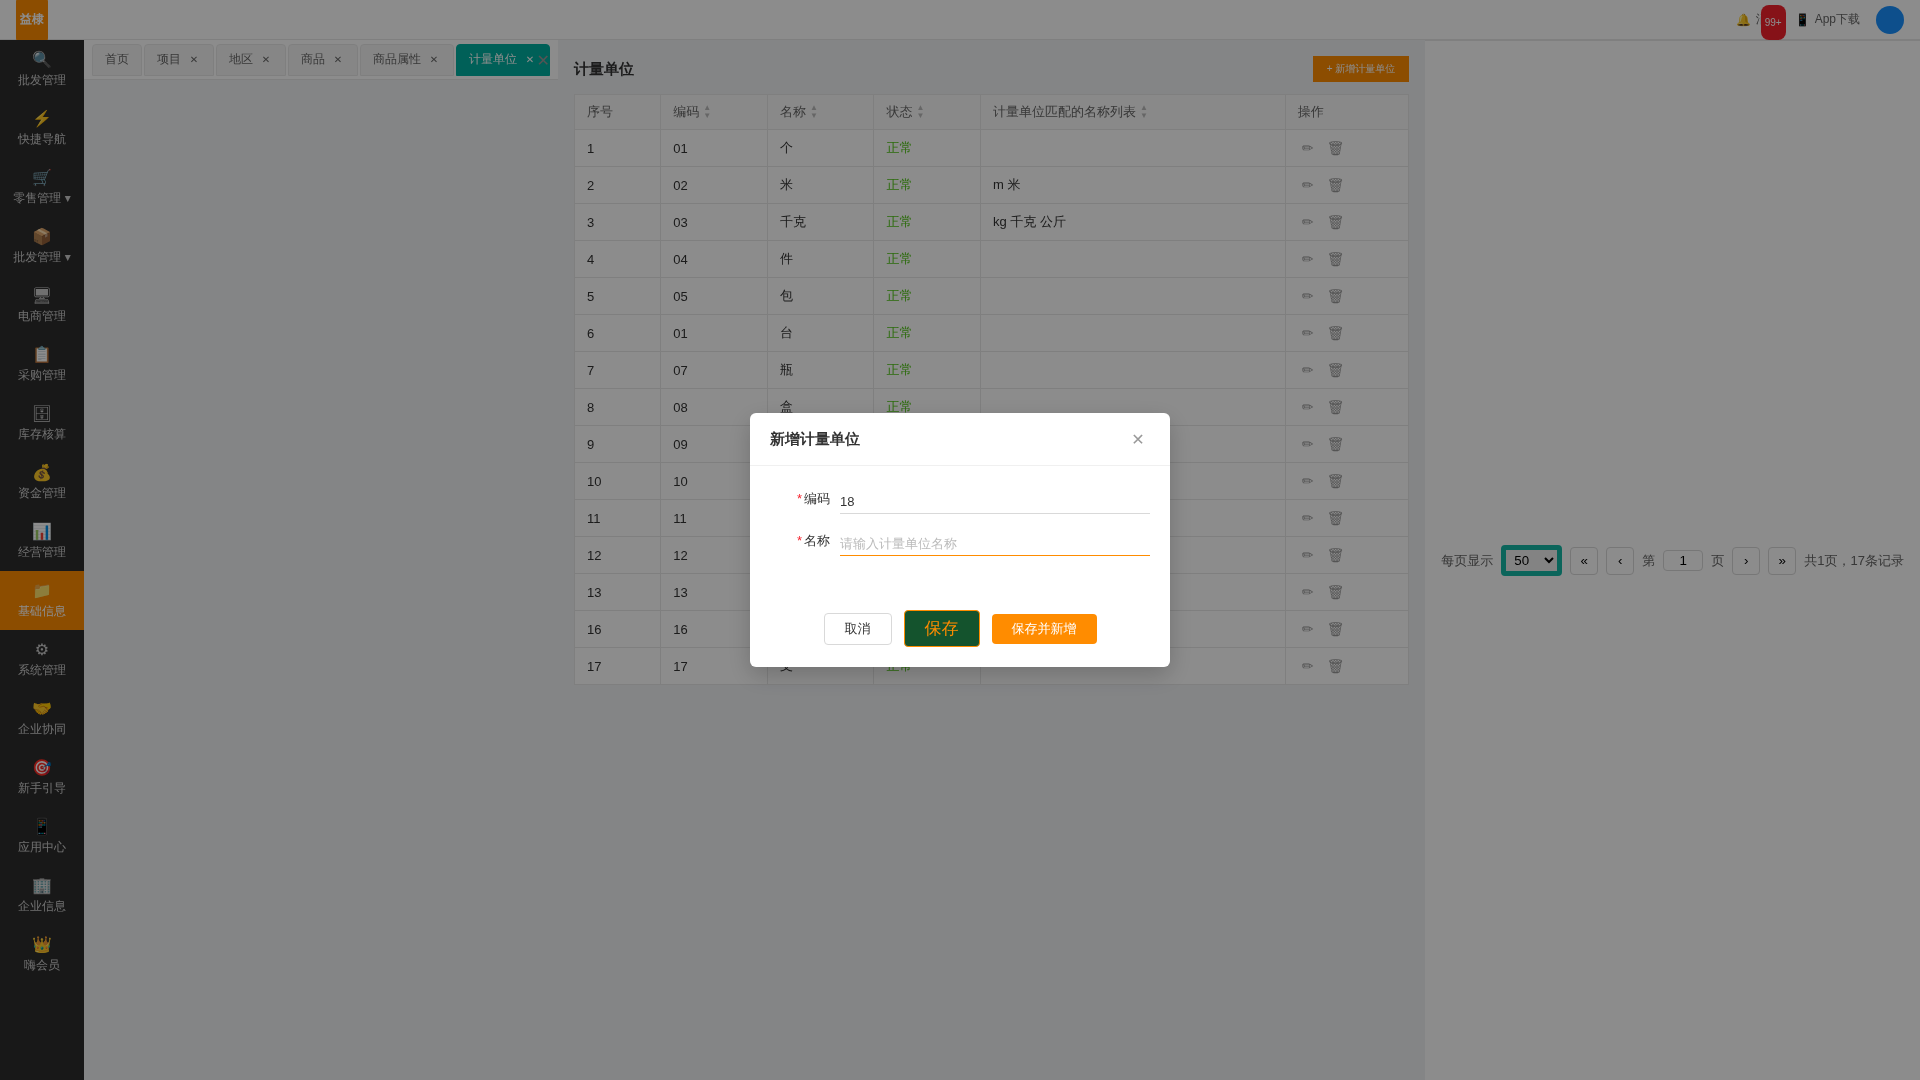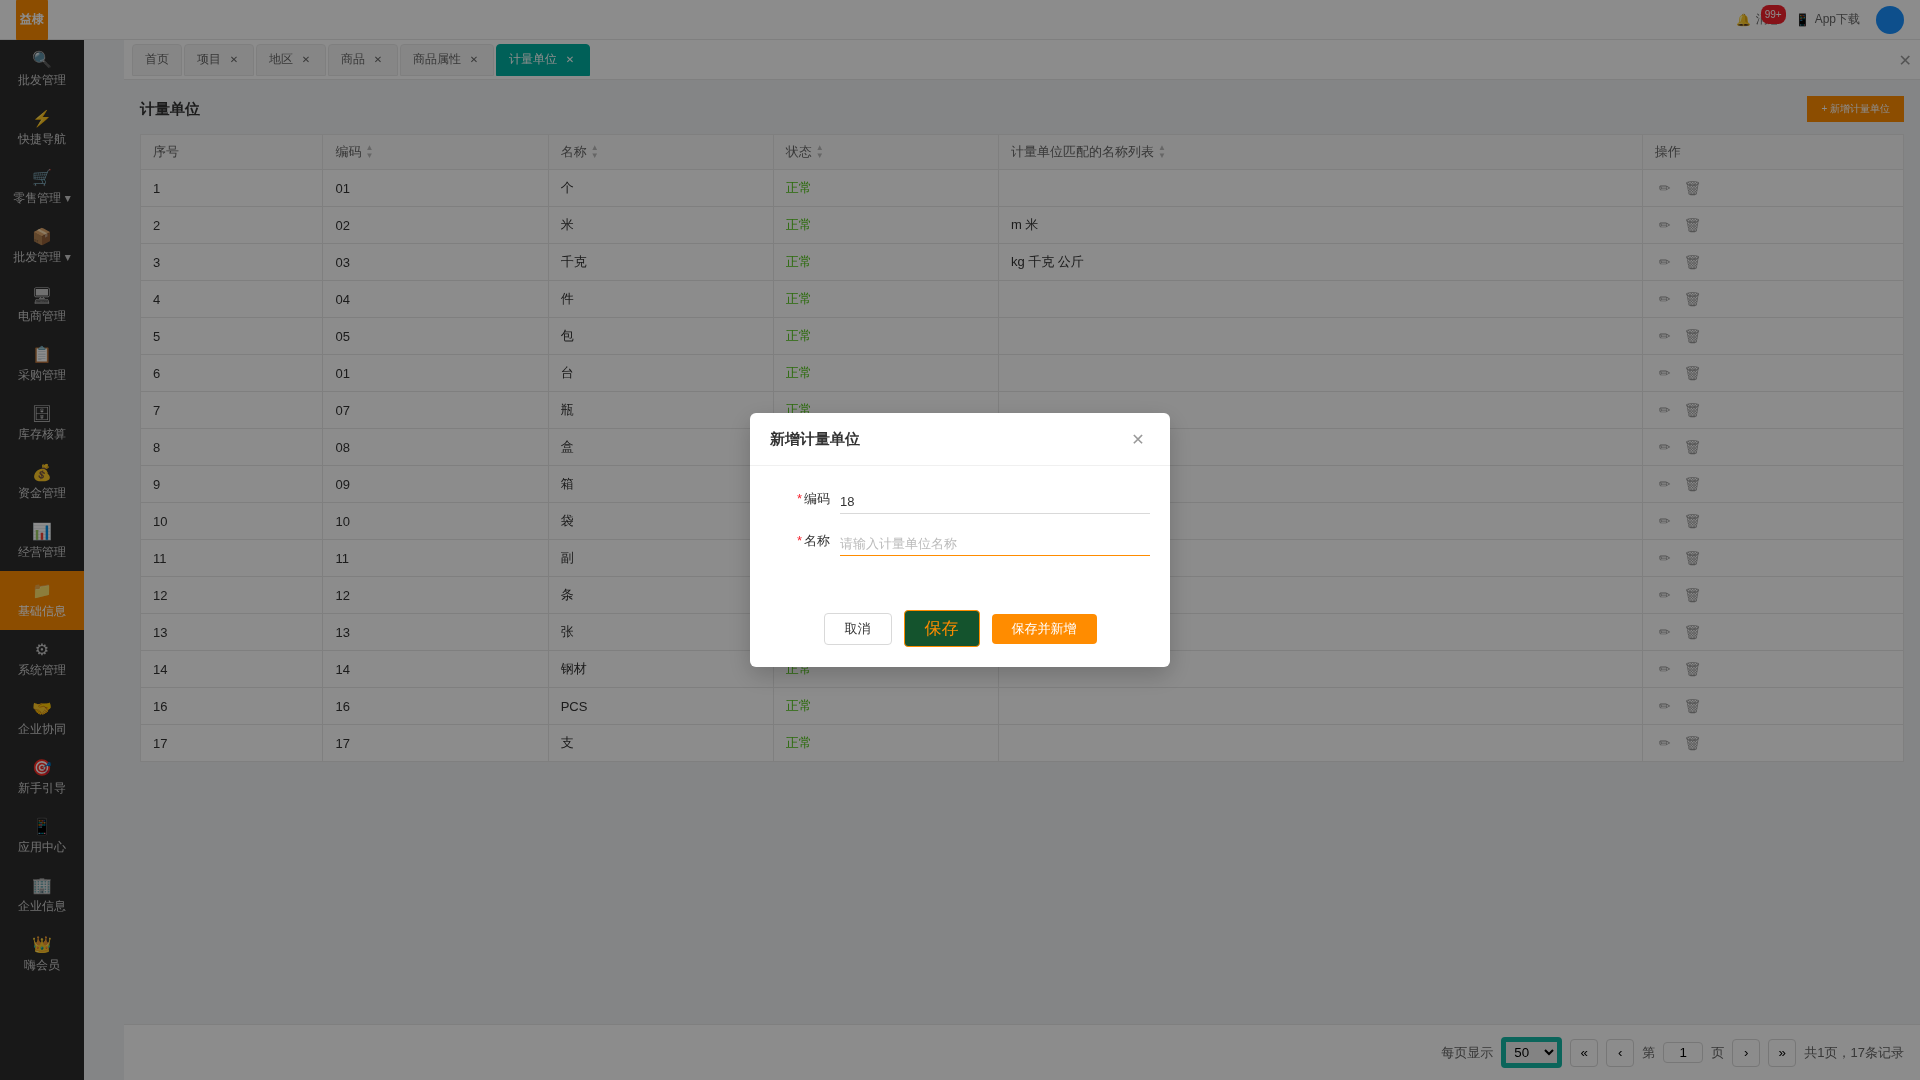--- a/index.html
+++ b/index.html
@@ -5,34 +5,34 @@
     * { box-sizing: border-box; margin: 0; padding: 0; }
     body { font-family: "Microsoft YaHei", Arial, sans-serif; font-size: 13px; background: #f0f2f5; color: #333; height: 1080px; width: 1920px; overflow: hidden; display: flex; flex-direction: column; }
 
     
     .topbar { height: 40px; background: #fff; display: flex; align-items: center; justify-content: space-between; padding: 0 16px; border-bottom: 1px solid #e8e8e8; flex-shrink: 0; }
     .topbar-left { display: flex; align-items: center; gap: 8px; }
     .logo-area { display: flex; align-items: center; gap: 6px; }
     .logo-icon { width: 32px; height: 44px; background: #ff8c00; border-radius: 4px; display: flex; align-items: center; justify-content: center; color: white; font-weight: bold; font-size: 12px; }
     .topbar-right { display: flex; align-items: center; gap: 16px; }
     .topbar-btn { display: flex; align-items: center; gap: 4px; color: #666; font-size: 12px; cursor: pointer; position: relative; }
-    .badge { background: #f5222d; color: white; border-radius: 8px; padding: 4px 4px; font-size: 10px; position: absolute; top: -6px; right: -6px; }
+    .badge { background: #f5222d; color: white; border-radius: 8px; padding: 12px 4px; font-size: 10px; position: absolute; top: -6px; right: -6px; }
     .avatar { width: 28px; height: 28px; background: #1890ff; border-radius: 50%; }
 
     
     .main-layout { display: flex; flex: 1; overflow: hidden; }
 
     
     .sidebar { width: 84px; background: #2c2c2c; display: flex; flex-direction: column; flex-shrink: 0; overflow-y: auto; }
     .sidebar-item { padding: 10px 4px; text-align: center; color: #ccc; cursor: pointer; font-size: 12px; transition: background 0.2s; }
     .sidebar-item.active { background: #ff8c00; color: white; }
     .sidebar-item-icon { font-size: 16px; margin-bottom: 3px; }
 
     
-    .content-area { flex: 1; display: flex; flex-direction: column; overflow: hidden; margin-left: 40px; }
+    .content-area { flex: 1; display: flex; overflow: hidden; }
 
     
     .tabs-bar { height: 40px; background: #fff; display: flex; align-items: center; padding: 0 8px; gap: 2px; border-bottom: 1px solid #e8e8e8; flex-shrink: 0; position: relative; }
     .tab { height: 32px; padding: 0 12px; display: flex; align-items: center; gap: 6px; border-radius: 4px 4px 0 0; cursor: pointer; font-size: 12px; color: #666; background: #f5f5f5; border: 1px solid #e8e8e8; }
     .tab.active { background: #00b0a0; color: white; border-color: #00b0a0; }
     .tab .close-btn { width: 14px; height: 14px; display: flex; align-items: center; justify-content: center; border-radius: 50%; font-size: 10px; }
     .tabs-close-all { position: absolute; right: 8px; top: 50%; transform: translateY(-50%); cursor: pointer; color: #999; font-size: 16px; }
 
     
     .page-content { flex: 1; overflow: auto; padding: 16px; position: relative; }
@@ -411,33 +411,20 @@
       <td><span class="status-normal">正常</span></td>
       <td></td>
       <td>
         <div class="action-btns">
           <div class="edit-icon">✏</div>
           <div class="del-icon">🗑</div>
         </div>
       </td>
     </tr>
             <tr>
-      <td>14</td>
-      <td>14</td>
-      <td>钢材</td>
-      <td><span class="status-normal">正常</span></td>
-      <td></td>
-      <td>
-        <div class="action-btns">
-          <div class="edit-icon">✏</div>
-          <div class="del-icon">🗑</div>
-        </div>
-      </td>
-    </tr>
-            <tr>
       <td>16</td>
       <td>16</td>
       <td>PCS</td>
       <td><span class="status-normal">正常</span></td>
       <td></td>
       <td>
         <div class="action-btns">
           <div class="edit-icon">✏</div>
           <div class="del-icon">🗑</div>
         </div>

